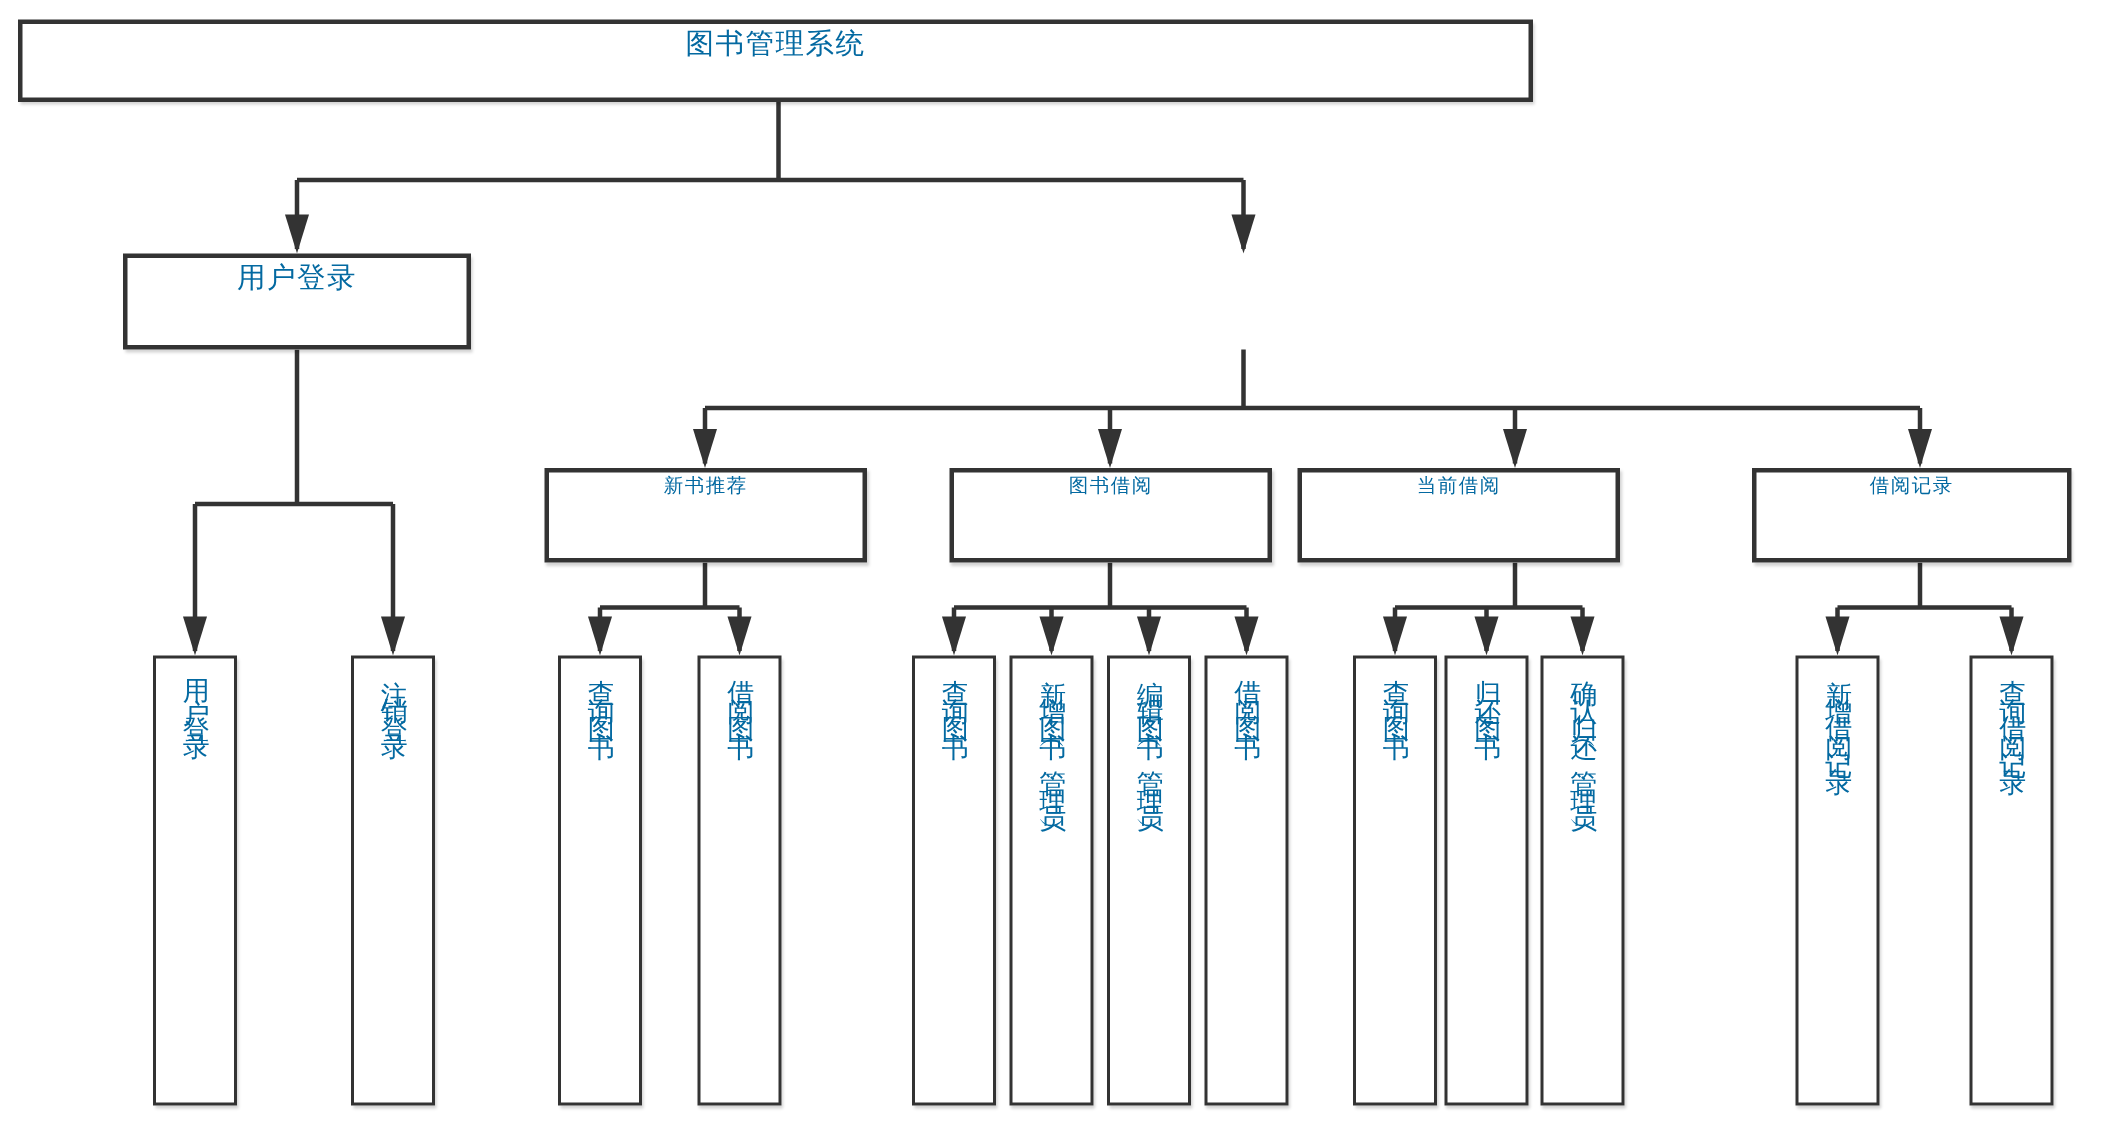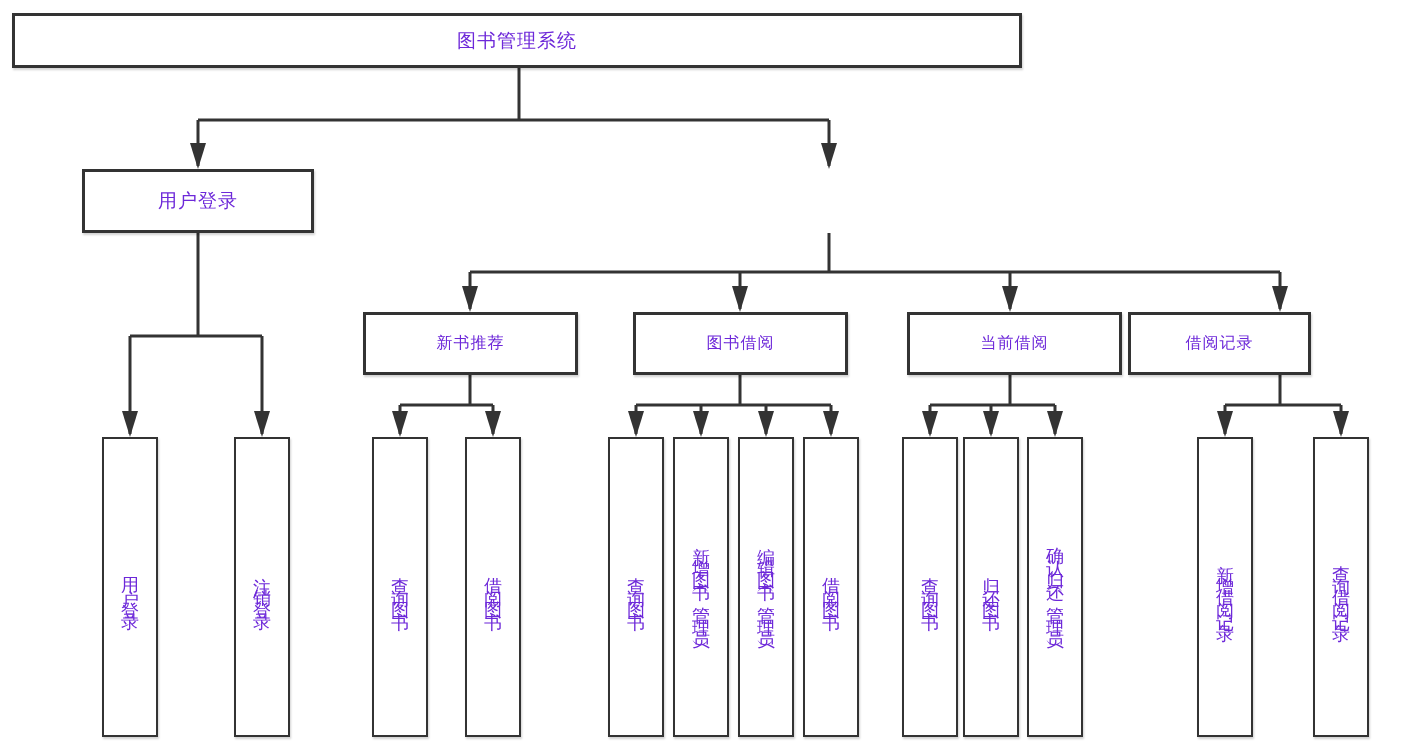--- a/index.html
+++ b/index.html
@@ -20,43 +20,43 @@
     left: 0; top: 0;
     width: 1405px;
     height: 747px;
   }
   .box {
     position: absolute;
     box-sizing: border-box;
     background: #ffffff;
     border: 3px solid #333333;
     display: flex;
-    align-items: center;
+    align-items: flex-start;
     justify-content: center;
-    color: #6d28d9;
+    color: #0369a1;
     box-shadow: 1px 2px 2px rgba(0,0,0,0.18);
     text-align: center;
   }
   .box.root  { left:12px;  top:13px;  width:1010px; height:55px; font-size:19px; letter-spacing:1px; }
   .box.lvl2  { top:169px;  width:232px; height:64px; font-size:19px; letter-spacing:1px; }
-  .box.lvl3  { top:312px;  width:215px; height:63px; font-size:16px; letter-spacing:1px; }
+  .box.lvl3  { top:312px;  width:215px; height:63px; font-size:13px; letter-spacing:1px; }
   .box.leaf  { top:437px;  width:56px;  height:300px; border-width:2px; font-size:18px; }
   .leaf span {
     writing-mode: vertical-rl;
     text-orientation: mixed;
     letter-spacing: 12px;
     line-height: 1.1;
     white-space: nowrap;
   }
   #n-user-login   { left:82px;  }
   #n-book-mgmt    { left:713px; }
   #n-new-books    { left:363px; }
   #n-borrowing    { left:633px; }
-  #n-current      { left:907px; }
-  #n-records      { left:1128px; width:183px; }
+  #n-current      { left:865px; }
+  #n-records      { left:1168px; width:213px; }
   #lf-0  { left:102px;  }
   #lf-1  { left:234px;  }
   #lf-2  { left:372px;  }
   #lf-3  { left:465px;  }
   #lf-4  { left:608px;  }
   #lf-5  { left:673px;  }
   #lf-6  { left:738px;  }
   #lf-7  { left:803px;  }
   #lf-8  { left:902px;  }
   #lf-9  { left:963px;  }

